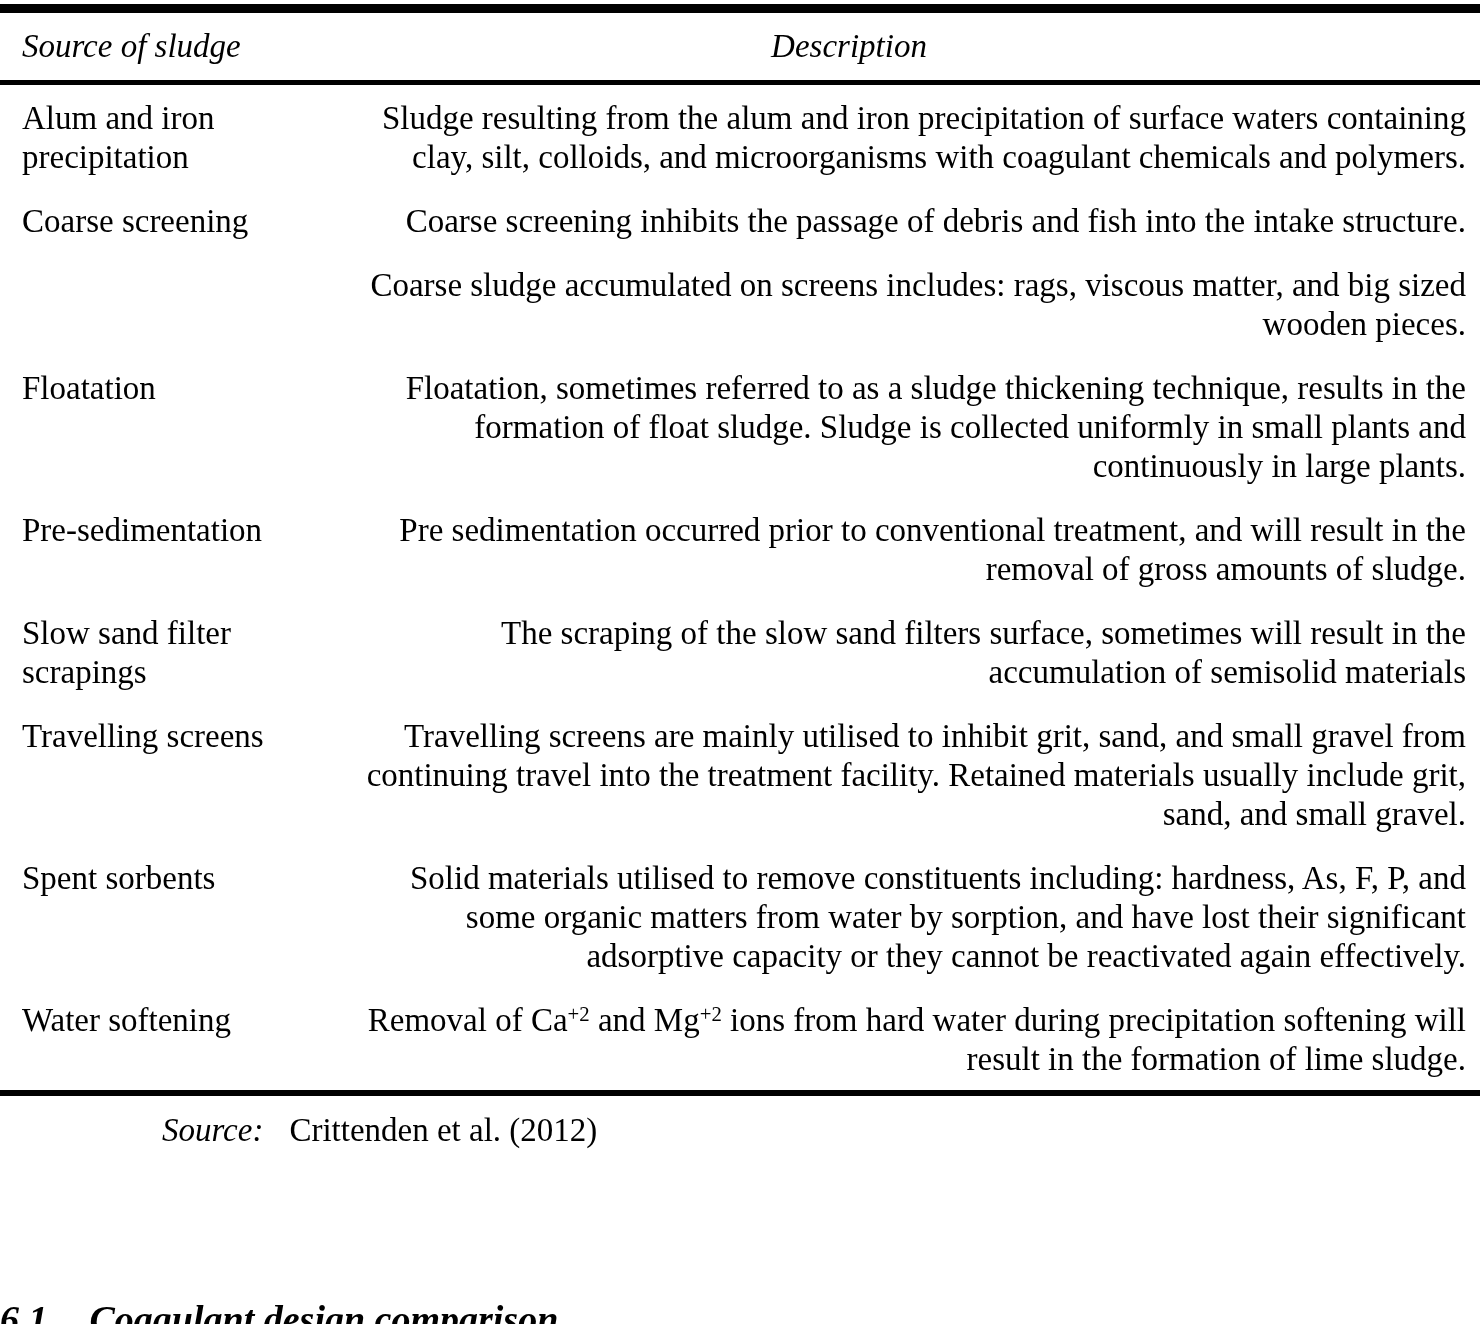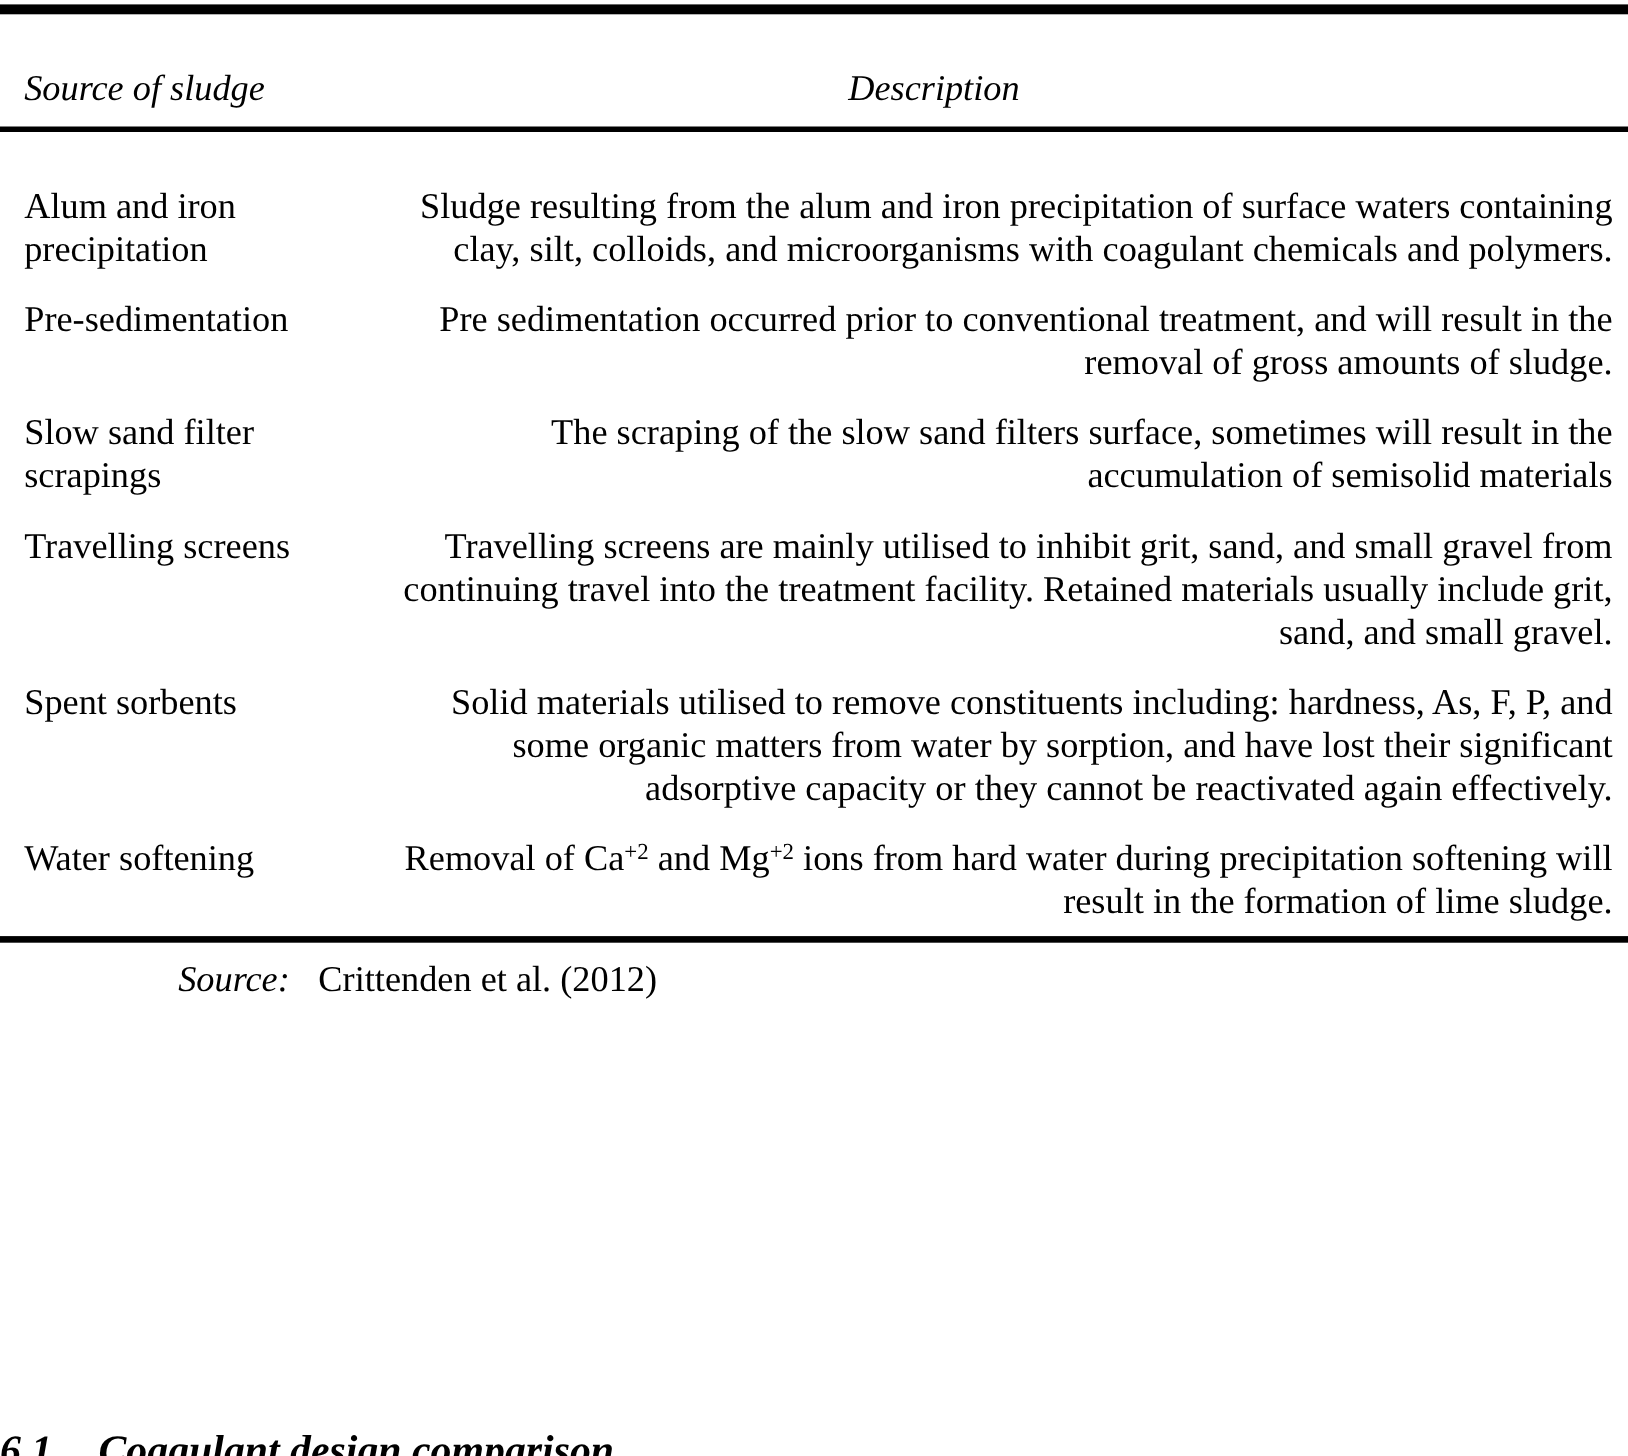--- a/index.html
+++ b/index.html
@@ -40,21 +40,20 @@
     height: 6px;
     background: #000000;
     width: 1480px;
   }
 
   
   table.sludge-table {
     width: 1480px;
     border-collapse: collapse;
     table-layout: fixed;
-    margin-top: 35px;
   }
   table.sludge-table col.col-source { width: 336px; }
   table.sludge-table col.col-desc   { width: 1144px; }
 
   thead th {
     padding: 0;
     font-weight: normal;
     font-style: italic;
     font-size: 33px;
     line-height: 40px;
@@ -158,20 +157,33 @@
       <col class="col-desc">
     </colgroup>
     <tbody id="table-body">
         <tr>
           <td class="cell-source">Alum and iron precipitation</td>
           <td class="cell-desc">
             <p>Sludge resulting from the alum and iron precipitation of surface waters containing clay, silt, colloids, and microorganisms with coagulant chemicals and polymers.</p>
           </td>
         </tr>
         <tr>
+          <td class="cell-source">Coarse screening</td>
+          <td class="cell-desc">
+            <p>Coarse screening inhibits the passage of debris and fish into the intake structure.</p>
+            <p>Coarse sludge accumulated on screens includes: rags, viscous matter, and big sized wooden pieces.</p>
+          </td>
+        </tr>
+        <tr>
+          <td class="cell-source">Floatation</td>
+          <td class="cell-desc">
+            <p>Floatation, sometimes referred to as a sludge thickening technique, results in the formation of float sludge. Sludge is collected uniformly in small plants and continuously in large plants.</p>
+          </td>
+        </tr>
+        <tr>
           <td class="cell-source">Pre-sedimentation</td>
           <td class="cell-desc">
             <p>Pre sedimentation occurred prior to conventional treatment, and will result in the removal of gross amounts of sludge.</p>
           </td>
         </tr>
         <tr>
           <td class="cell-source">Slow sand filter scrapings</td>
           <td class="cell-desc">
             <p>The scraping of the slow sand filters surface, sometimes will result in the accumulation of semisolid materials</p>
           </td>

